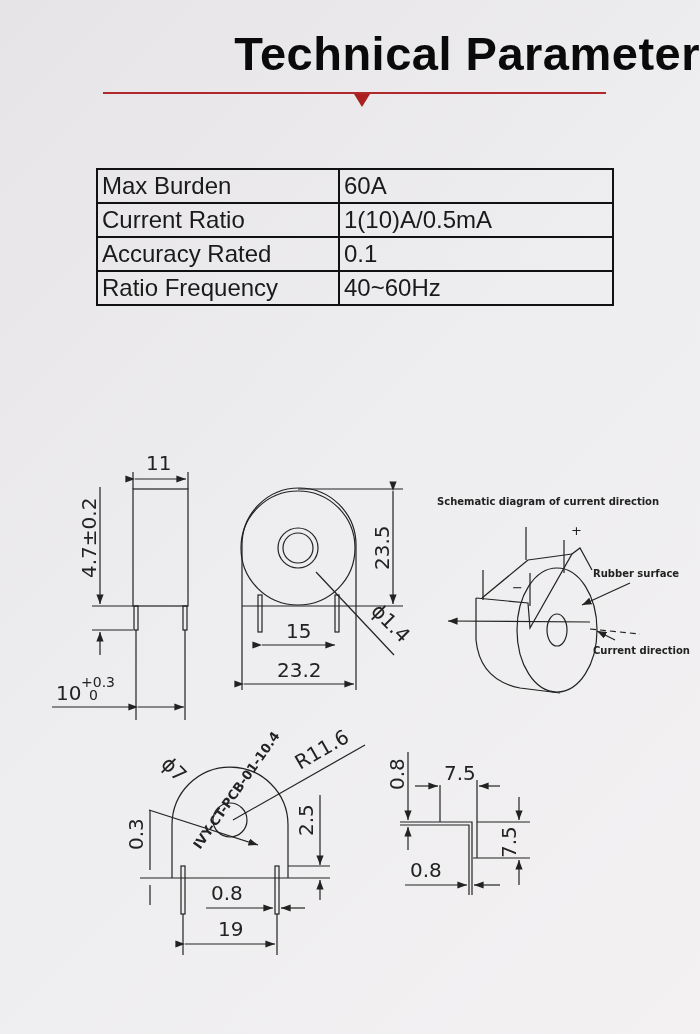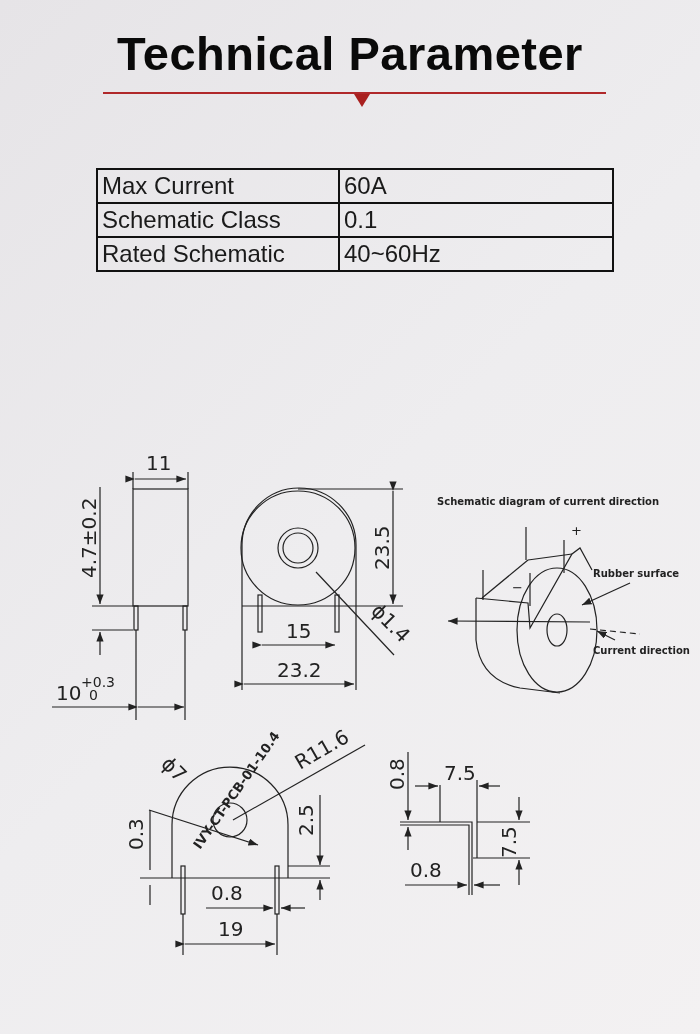--- a/index.html
+++ b/index.html
@@ -1,19 +1,19 @@
 <!DOCTYPE html>
 <html><head>
 <meta charset="utf-8">
 <style>
   html,body{margin:0;padding:0;}
   body{width:700px;height:1034px;overflow:hidden;
     background:linear-gradient(135deg,#e6e4e7 0%,#eeedef 50%,#f3f1f2 100%);
     font-family:"Liberation Sans",sans-serif;color:#111;position:relative;}
-  .title{position:absolute;left:0;top:26px;width:700px;text-align:center;
+  .title{position:absolute;left:0;top:26px;width:700px;text-align:right;
     font-weight:bold;font-size:47px;letter-spacing:0.5px;color:#0a0a0a;}
   .rule{position:absolute;left:103px;top:92px;width:503px;height:2px;background:#b0282a;}
   .tri{position:absolute;left:354px;top:94px;width:0;height:0;
     border-left:8px solid transparent;border-right:8px solid transparent;border-top:13px solid #a9201f;}
   table.params{position:absolute;left:96px;top:168px;border-collapse:collapse;
     font-family:"Liberation Sans",sans-serif;font-size:24px;color:#1a1a1a;}
   table.params td{border:2px solid #111;height:32px;padding:0 0 0 4px;line-height:32px;white-space:nowrap;}
   table.params td.k{width:236px;}
   table.params td.v{width:268px;margin-left:32px;}
   svg{position:absolute;left:0;top:0;}
@@ -23,29 +23,33 @@
 </head>
 <body>
 
 <div class="title">Technical Parameter</div>
 <div class="rule"></div>
 <div class="tri"></div>
 
 <table class="params">
   <tbody>
       <tr>
-        <td class="k">Max Current</td>
+        <td class="k">Max Burden</td>
         <td class="v">60A</td>
       </tr>
   <tr>
-        <td class="k">Schematic Class</td>
+        <td class="k">Current Ratio</td>
+        <td class="v">1(10)A/0.5mA</td>
+      </tr>
+  <tr>
+        <td class="k">Accuracy Rated</td>
         <td class="v">0.1</td>
       </tr>
   <tr>
-        <td class="k">Rated Schematic</td>
+        <td class="k">Ratio Frequency</td>
         <td class="v">40~60Hz</td>
       </tr>
 </tbody>
   </table>
 
 <svg width="700" height="1034" viewBox="0 0 700 1034">
   <defs>
     <marker id="ar" markerWidth="8" markerHeight="6" refX="8" refY="3" orient="auto">
         <path d="M0,0 L8,3 L0,6 z" fill="#222"></path>
       </marker>

